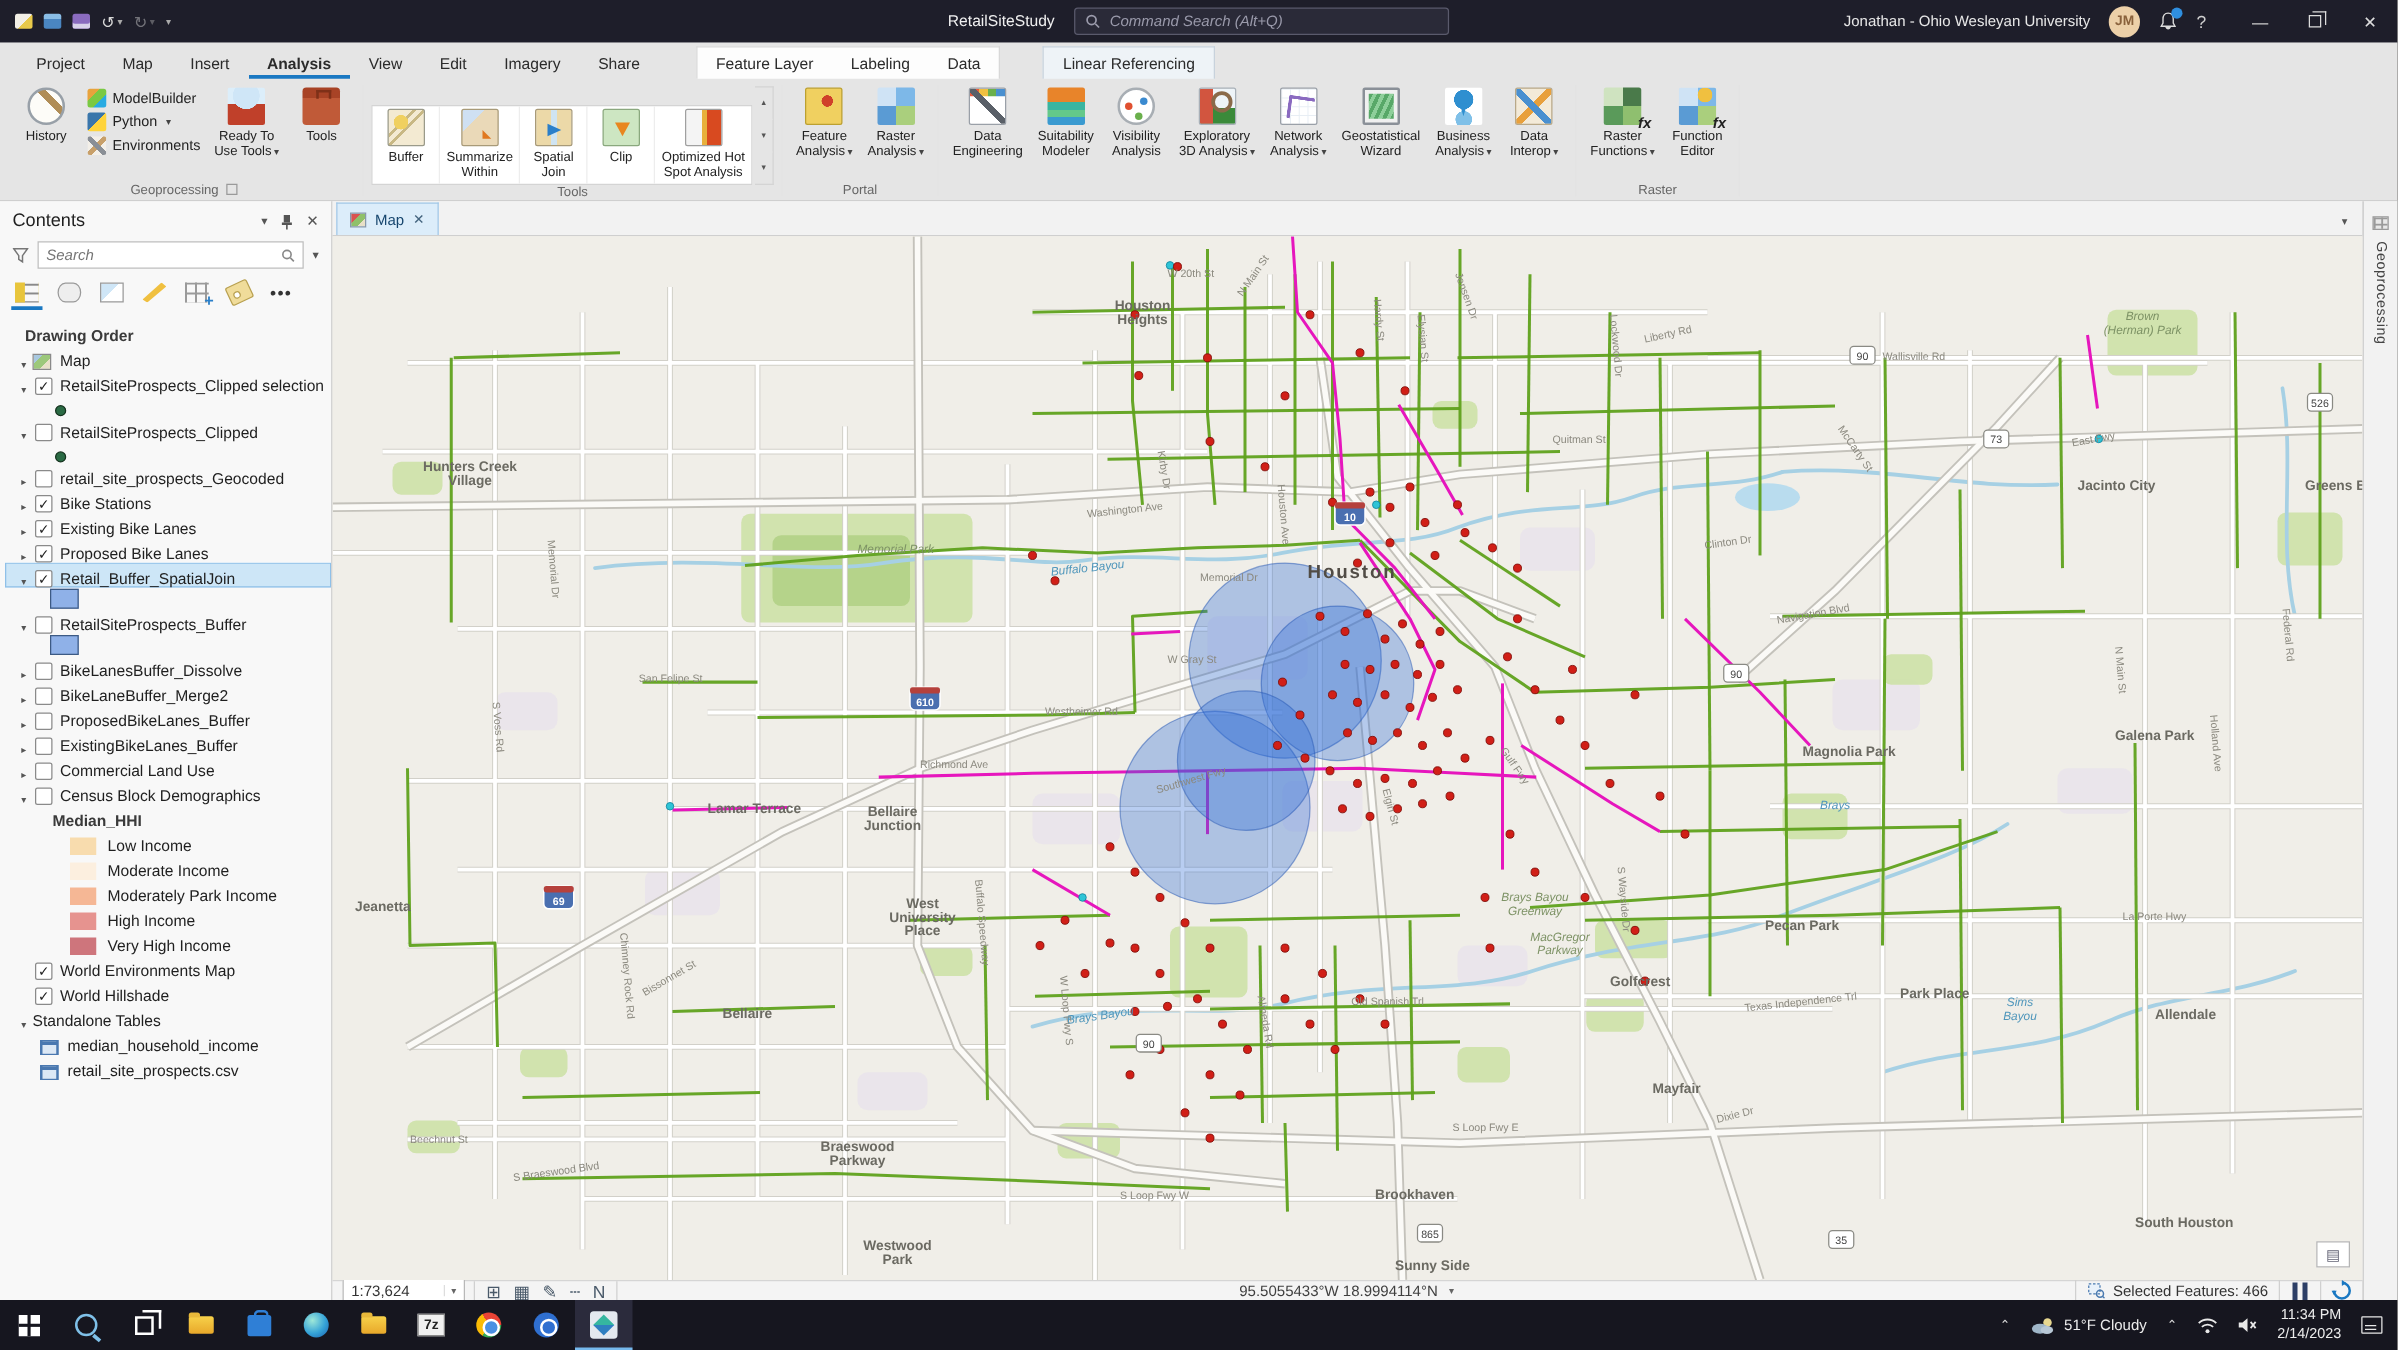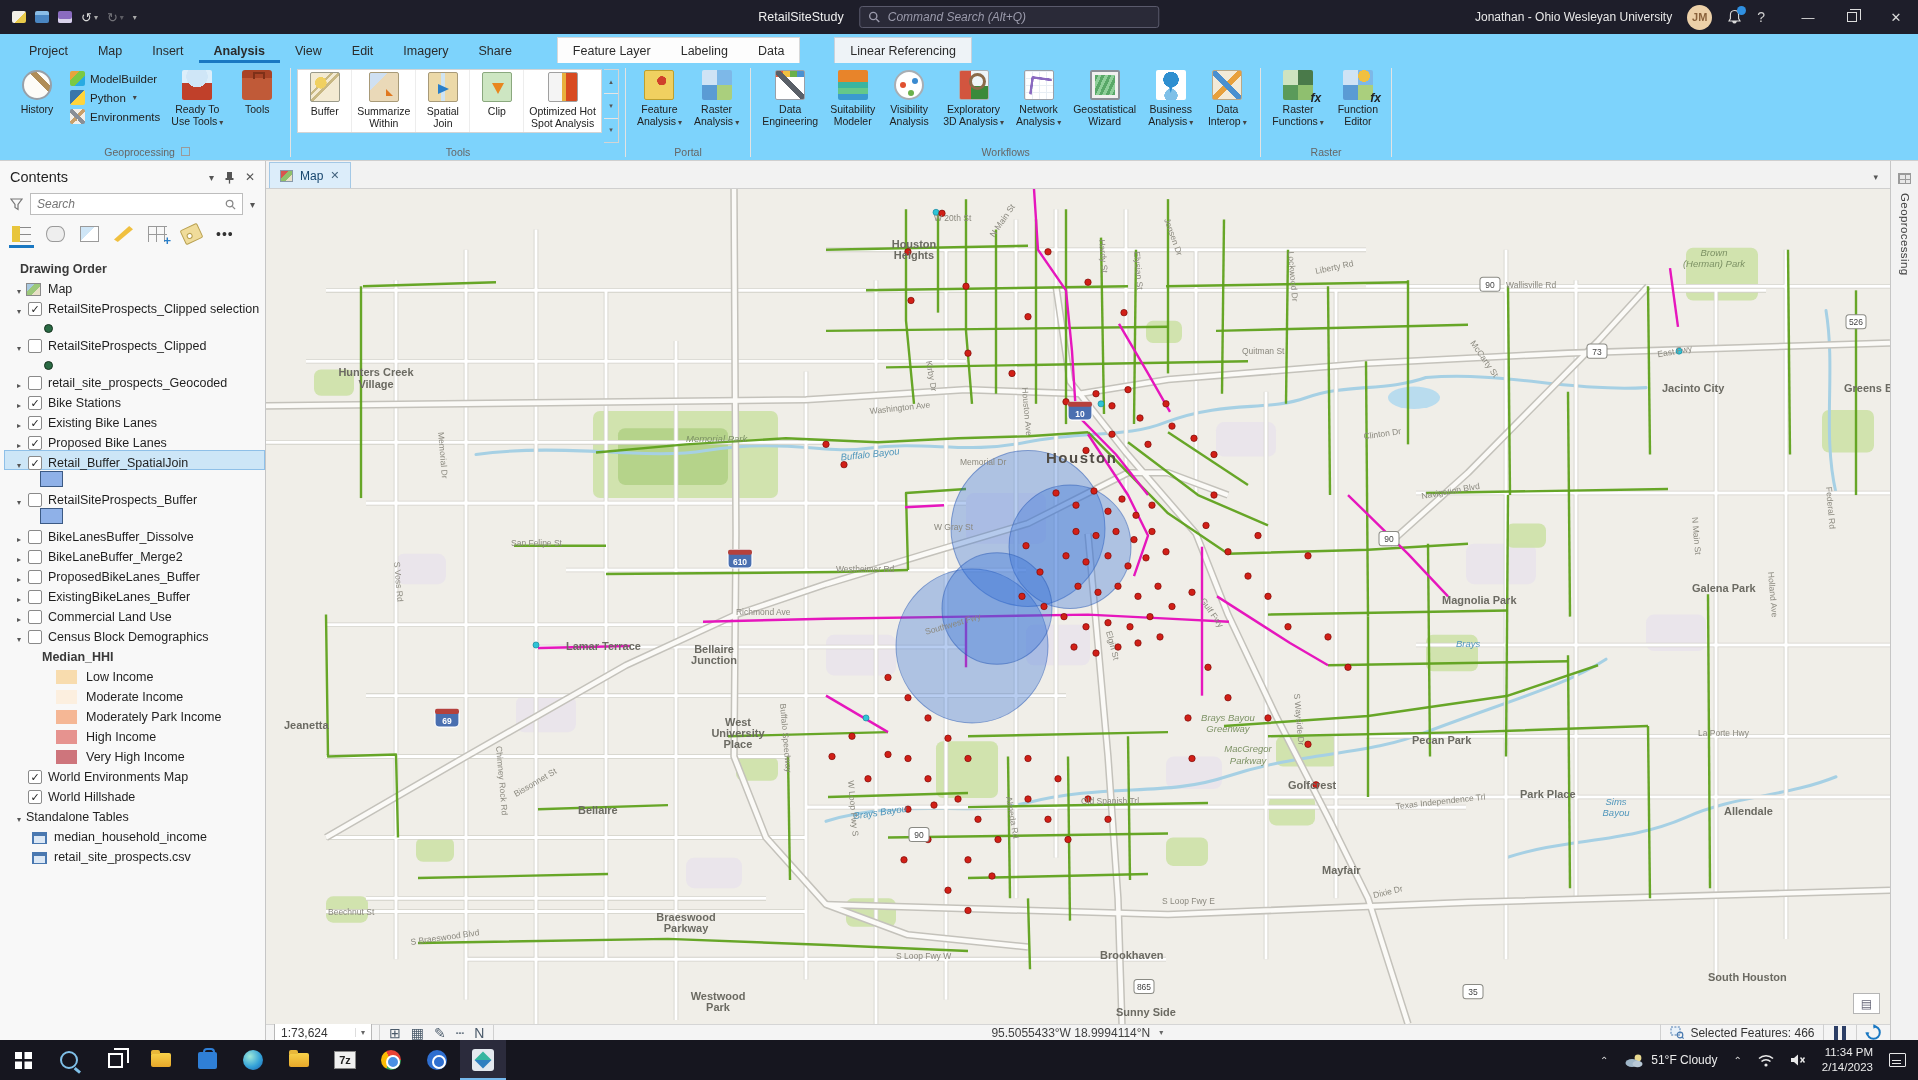--- a/index.html
+++ b/index.html
@@ -26,38 +26,38 @@
 .avatar{width:25px;height:25px;border-radius:50%;background:#ecd0a8;color:#8a623c;font-size:11px;font-weight:bold;display:flex;align-items:center;justify-content:center}
 .bell{position:relative;display:flex}
 .bell .dot{position:absolute;top:-3px;right:-4px;width:9px;height:9px;border-radius:50%;background:#2f8fe0}
 .help{color:#cfcfcf;font-size:14px}
 .winbtns{display:flex;margin-left:6px}
 .winbtn{width:44px;height:34px;display:flex;align-items:center;justify-content:center;color:#dcdcdc;font-size:13px}
 .restore-ico{width:10px;height:10px;border:1px solid #dcdcdc;position:relative}
 .restore-ico::before{content:"";position:absolute;left:2px;top:-4px;width:10px;height:10px;border:1px solid #dcdcdc;border-left:none;border-bottom:none}
 
 
-.ribbon{background:#7dd3fc;border-bottom:1px solid #cfcfcf;flex:none}
+.ribbon{background:#e5e5e5;border-bottom:1px solid #cfcfcf;flex:none}
 .tabrow{height:29px;display:flex;align-items:flex-end;padding-left:14px}
 .tab{padding:6px 15px 5px;font-size:12.5px;color:#2b2b2b;white-space:nowrap}
 .tab.active{font-weight:bold;box-shadow:inset 0 -3px 0 #1a78c2}
 .tabctx{display:flex;border:1px solid #d8d8d8;border-bottom:none;margin-left:30px;background:#fdfdfd}
 .tabctx2{display:flex;border:1px solid #c8d2dc;border-bottom:none;margin-left:34px;background:#eef3f7}
 .ribbon-body{display:flex;align-items:stretch;height:97px;padding:2px 4px 0 4px}
 .rgroup{display:flex;flex-direction:column}
 .rcontent{flex:1;display:flex;align-items:flex-start;gap:2px;padding:3px 6px 0}
 .glabel{height:17px;font-size:10.5px;color:#666;display:flex;align-items:center;justify-content:center;gap:6px}
 .launcher{width:9px;height:9px;border:1px solid #9a9a9a;position:relative}
 .rsep{width:1px;background:#e3e3e3;margin:3px 0}
 .bigbtn{display:flex;flex-direction:column;align-items:center;padding:2px 5px;gap:3px;min-width:54px}
 .bigbtn .lbl{font-size:10.5px;color:#222;text-align:center;line-height:1.18;white-space:nowrap}
 .arrow{font-size:8px;color:#444;margin-left:2px}
 .smallstack{display:flex;flex-direction:column;gap:4px;padding:3px 4px 0}
 .smallbtn{display:flex;align-items:center;gap:5px;font-size:11.5px;color:#222;white-space:nowrap}
-.gallery{display:flex;border:1px solid #d4d4d4;background:#fff;margin-top:1px}
+.gallery{display:flex;border:1px solid #d4d4d4;background:#fff;margin-top:16px}
 .galbtn{border-right:1px solid #ededed}
 .galbtn:last-child{border-right:none}
 .galscroll{width:15px;border:1px solid #d4d4d4;border-left:none;display:flex;flex-direction:column;margin-top:1px;align-self:stretch}
 .galscroll div{flex:1;display:flex;align-items:center;justify-content:center;font-size:7px;color:#555;border-bottom:1px solid #e5e5e5}
 .galscroll div:last-child{border-bottom:none}
 
 
 .ri{width:30px;height:30px;position:relative;border-radius:2px;flex:none}
 .ri.small{width:15px;height:15px}
 .fxg{position:absolute;right:-8px;bottom:-5px;font-style:italic;font-weight:bold;font-size:12px;color:#222}
@@ -427,23 +427,20 @@
                 <div>Analysis<span class="arrow">▾</span></div>
               </div>
             </div>
             <div class="bigbtn">
               <div class="ri ri-data-interop"></div>
               <div class="lbl">
                 <div>Data</div>
                 <div>Interop<span class="arrow">▾</span></div>
               </div>
             </div>
-          </div>
-          <div class="glabel">
-            <span>Workflows</span>
           </div>
         </div>
         <div class="rsep"></div>
         <div class="rgroup">
           <div class="rcontent">
             <div class="bigbtn">
               <div class="ri ri-raster-functions">
                 <span class="fxg">fx</span>
               </div>
               <div class="lbl">

